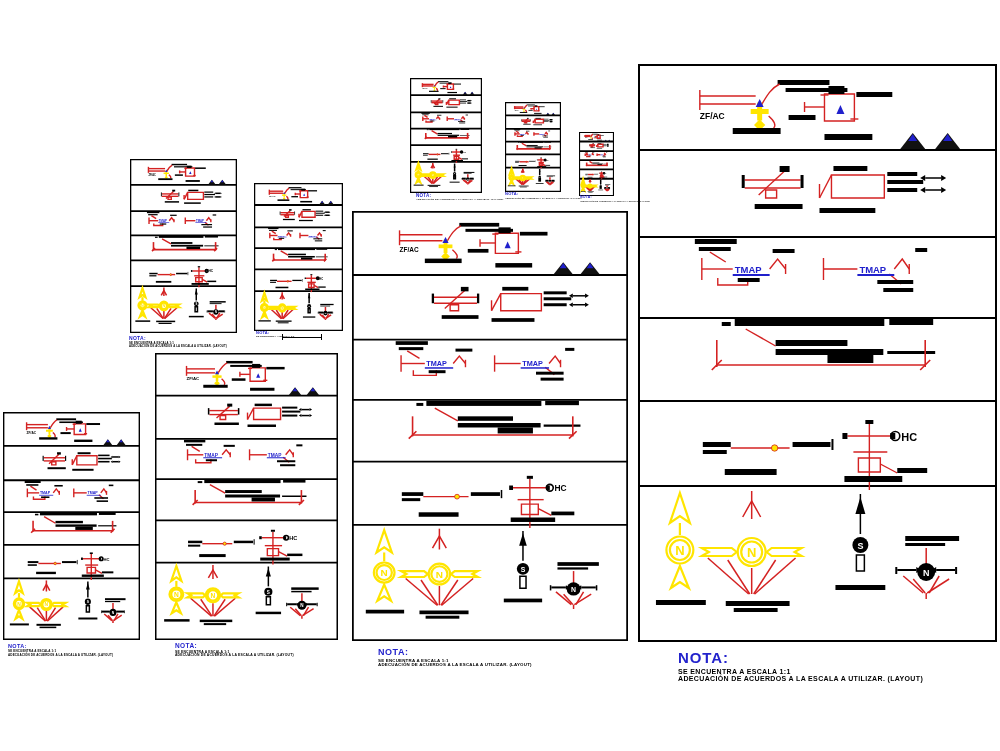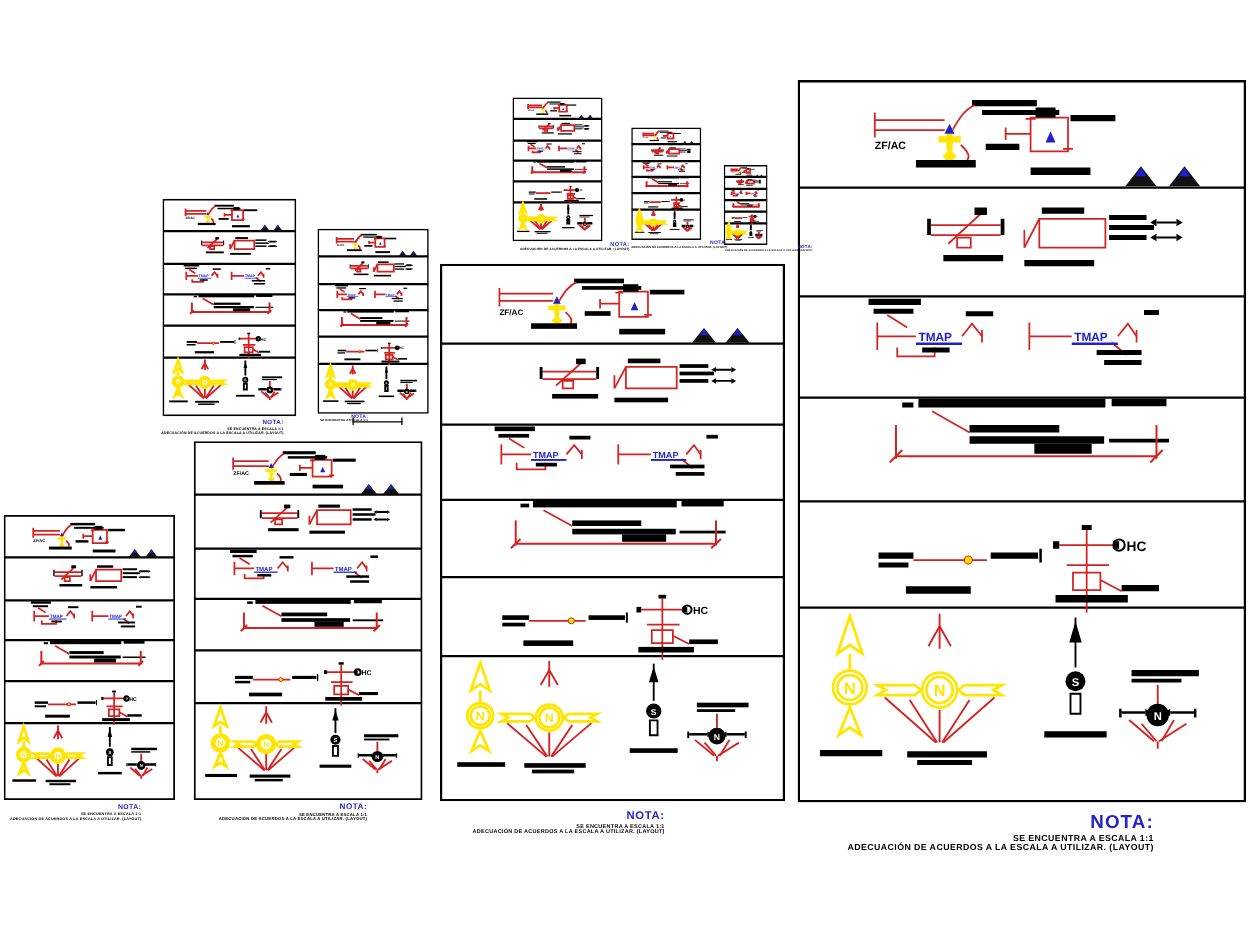--- a/index.html
+++ b/index.html
@@ -5,21 +5,21 @@
   html,body{margin:0;padding:0;}
   body{
     width:1000px;height:751px;position:relative;overflow:hidden;
     background:#ffffff;
     font-family:"Liberation Sans", sans-serif;
   }
   .canvas{position:absolute;inset:0;}
   .panel{position:absolute;display:block;}
   
   #sheet *{vector-effect:non-scaling-stroke;}
-  .nota{position:absolute;line-height:1.05;white-space:nowrap;text-align:right;}
+  .nota{position:absolute;line-height:1.05;white-space:nowrap;}
   .nota-title{
     color:#2323cc;font-weight:bold;font-size:var(--t);
     letter-spacing:.06em;margin-bottom:.12em;
   }
   .nota-line{
     color:#000;font-weight:bold;font-size:var(--l);
     letter-spacing:.05em;
   }
   .ruler{position:absolute;border-bottom:1.2px solid #000;}
   .ruler:before,.ruler:after{

